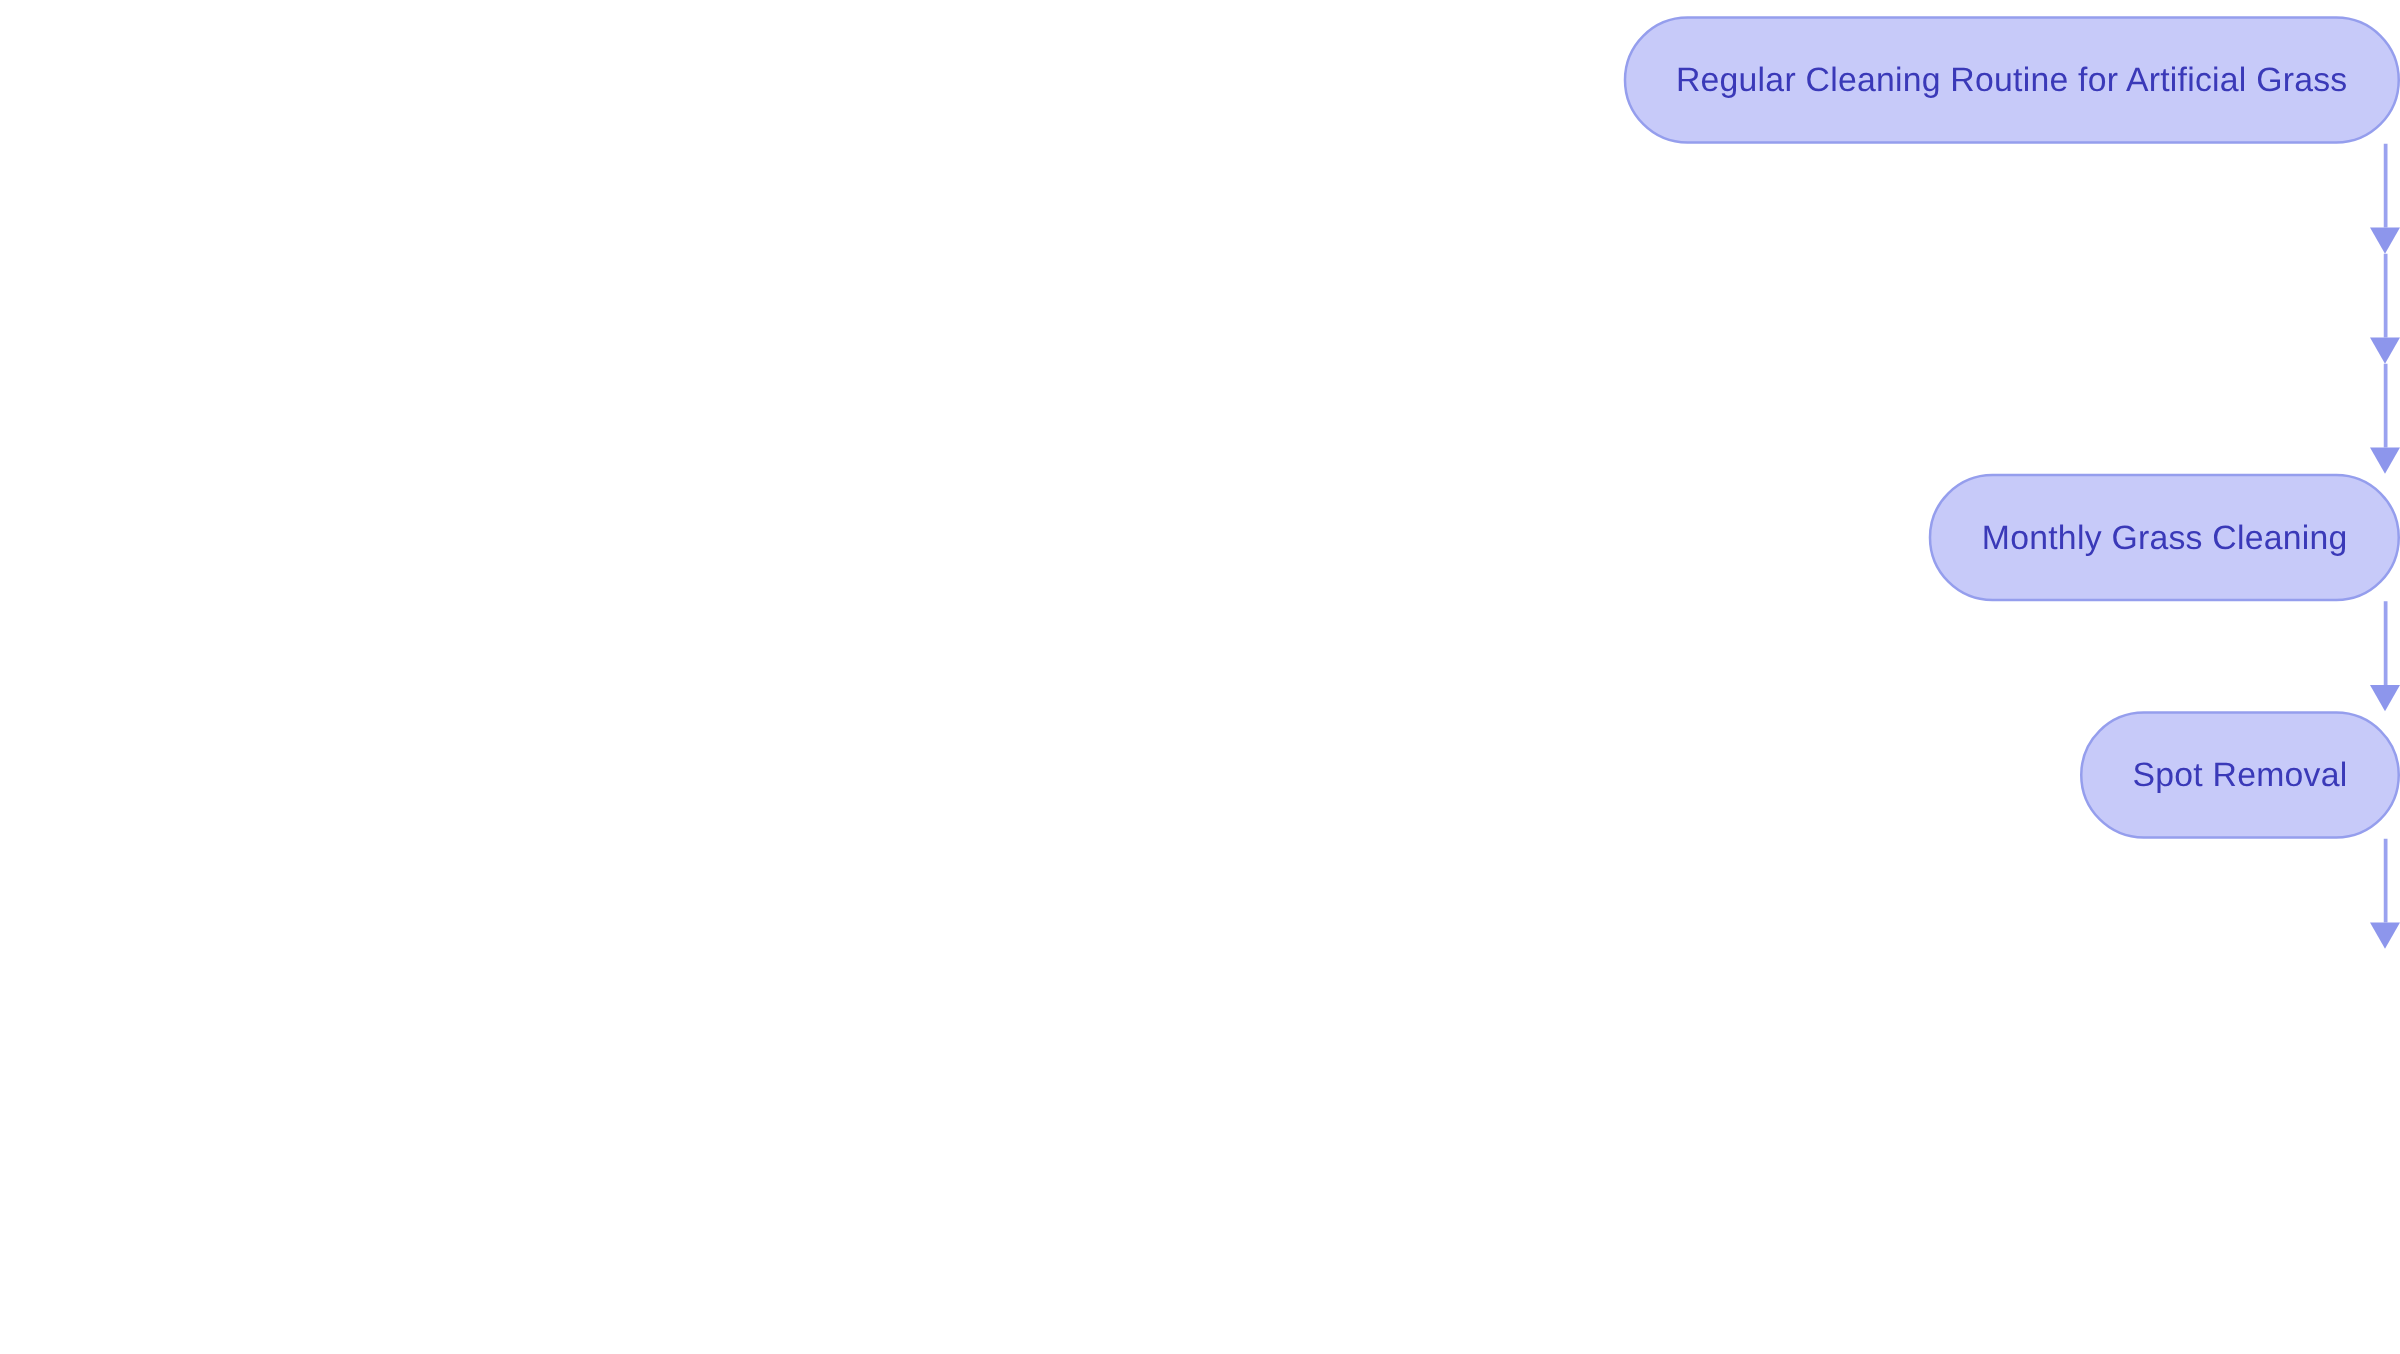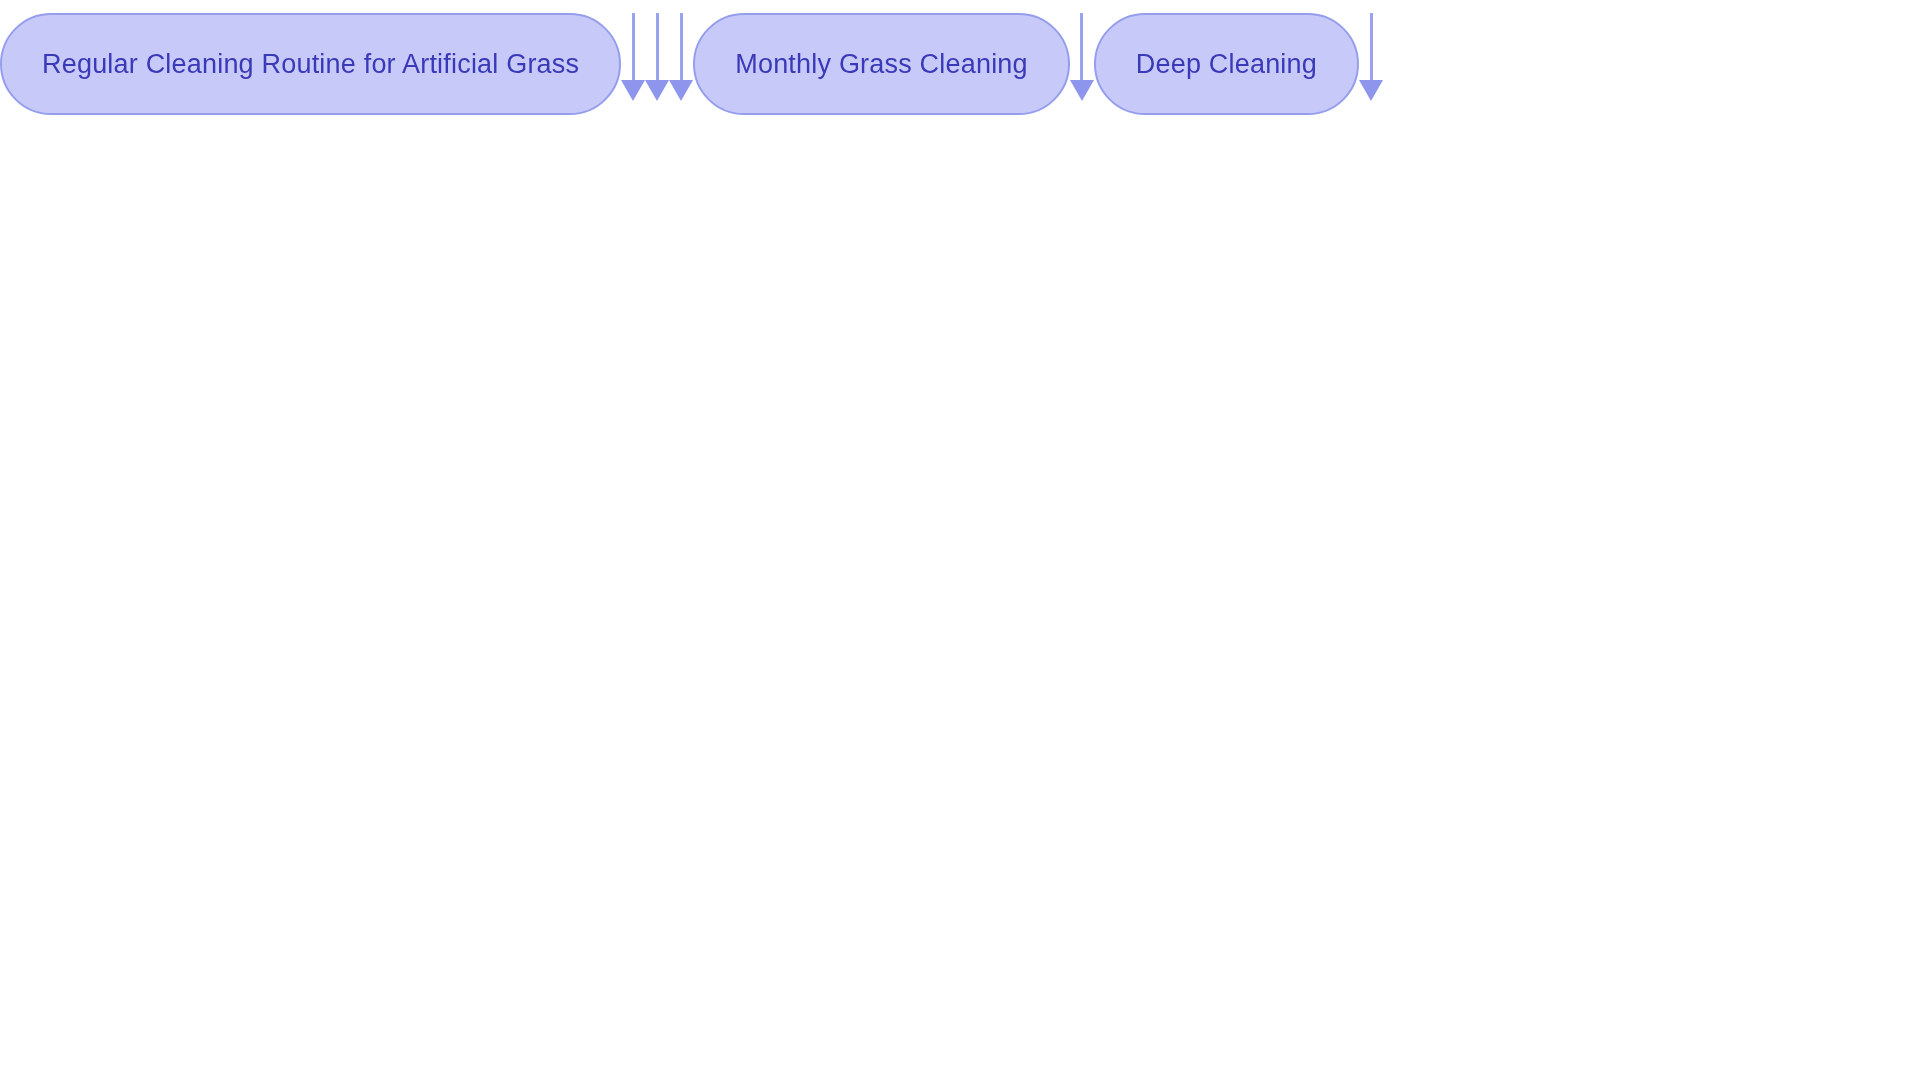--- a/index.html
+++ b/index.html
@@ -19,22 +19,22 @@
     width: 1920px;
     height: 1083px;
     background: var(--page-bg);
     font-family: "Liberation Sans", sans-serif;
     overflow: hidden;
   }
   .flowchart {
     width: 100%;
     padding-top: 13px;
     display: flex;
-    flex-direction: row;
-    align-items: flex-start;
+    flex-direction: column;
+    align-items: flex-end;
   }
   .node {
     height: 102px;
     border-radius: 51px;
     background: var(--node-fill);
     border: 2px solid var(--node-border);
     color: var(--node-text);
     display: flex;
     align-items: center;
     justify-content: center;
@@ -88,21 +88,21 @@
     <div class="head"></div>
   </div>
 
   <div class="node" style="min-width:336px">Monthly Grass Cleaning</div>
 
   <div class="arrow">
     <div class="line"></div>
     <div class="head"></div>
   </div>
 
-  <div class="node" style="min-width:234px">Deep Cleaning</div>
+  <div class="node" style="min-width:234px">Spot Removal</div>
 
   <div class="arrow">
     <div class="line"></div>
     <div class="head"></div>
   </div>
 
 
 </div>
 
 </body></html>

